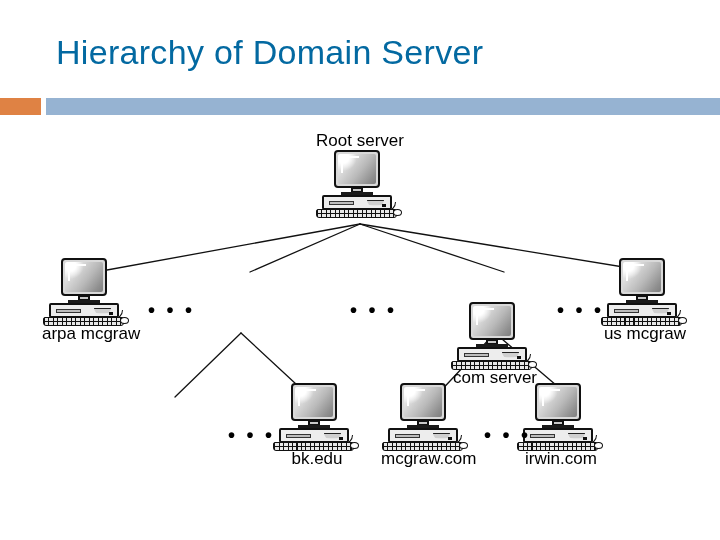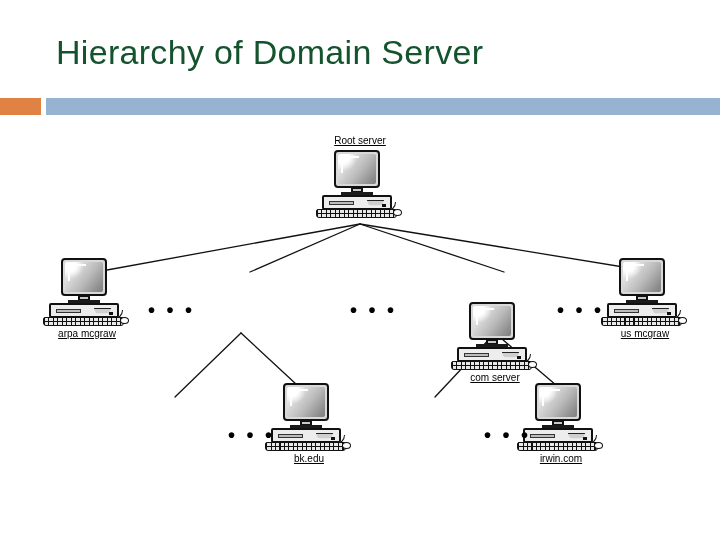--- a/index.html
+++ b/index.html
@@ -17,21 +17,21 @@
   }
 
   
   #slide-title {
     position: absolute;
     left: 56px;
     top: 33px;
     font-size: 34px;
     font-weight: 400;
     letter-spacing: 0.3px;
-    color: #14532d;
+    color: #0369a1;
     white-space: nowrap;
   }
   #accent-orange {
     position: absolute;
     left: 0px;
     top: 98px;
     width: 41px;
     height: 17px;
     background: #df8244;
   }
@@ -61,25 +61,24 @@
     pointer-events: none;
   }
 
   
   .node {
     position: absolute;
     width: 90px;
     text-align: center;
   }
   .node-label {
-    font-size: 10px;
+    font-size: 17px;
     color: #000000;
     white-space: nowrap;
     line-height: 14px;
-    text-decoration: underline;
   }
   .node-label.above { margin-bottom: 2px; }
   .node-label.below { margin-top: 1px; }
 
   .pc {
     width: 90px;
     height: 68px;
     position: relative;
     margin: 0 auto;
   }
@@ -333,39 +332,57 @@
         <div class="led"></div>
       </div>
       <div class="cord"></div>
       <div class="kbd"></div>
       <div class="mouse"></div>
     </div>
     <div class="node-label below">us mcgraw</div>
   </div>
 
 
-  <div class="node" style="left:264px; top:383px;">
+  <div class="node" style="left:272px; top:383px;">
     <div class="pc">
       <div class="mon">
           <div class="scr"></div>
         </div>
       <div class="neck"></div>
       <div class="plate"></div>
       <div class="box">
         <div class="slot"></div>
         <div class="badge"></div>
         <div class="led"></div>
       </div>
       <div class="cord"></div>
       <div class="kbd"></div>
       <div class="mouse"></div>
     </div>
     <div class="node-label below">bk.edu</div>
   </div>
 
+  <div class="node" style="left:381px; top:383px;">
+    <div class="pc">
+      <div class="mon">
+          <div class="scr"></div>
+        </div>
+      <div class="neck"></div>
+      <div class="plate"></div>
+      <div class="box">
+        <div class="slot"></div>
+        <div class="badge"></div>
+        <div class="led"></div>
+      </div>
+      <div class="cord"></div>
+      <div class="kbd"></div>
+      <div class="mouse"></div>
+    </div>
+    <div class="node-label below">mcgraw.com</div>
+  </div>
 
   <div class="node" style="left:516px; top:383px;text-align:center;">
     <div class="pc">
       <div class="mon">
           <div class="scr"></div>
         </div>
       <div class="neck"></div>
       <div class="plate"></div>
       <div class="box">
         <div class="slot"></div>

